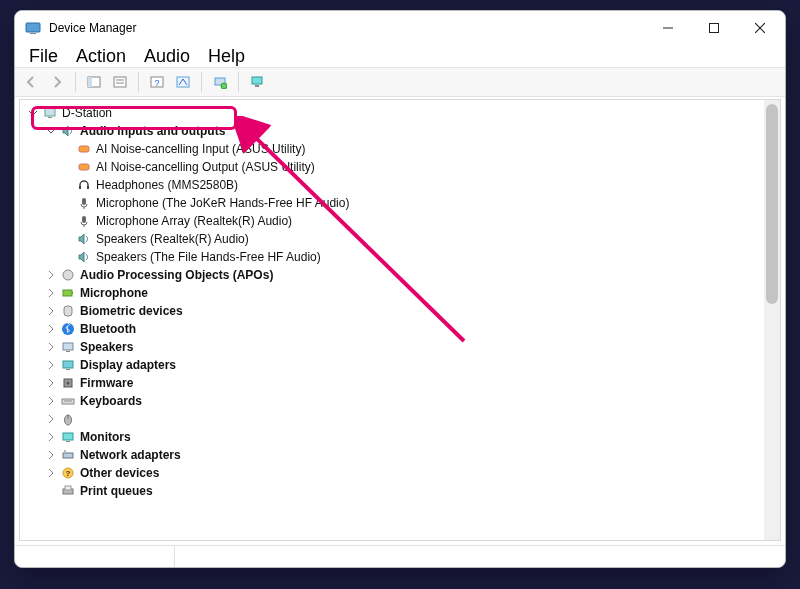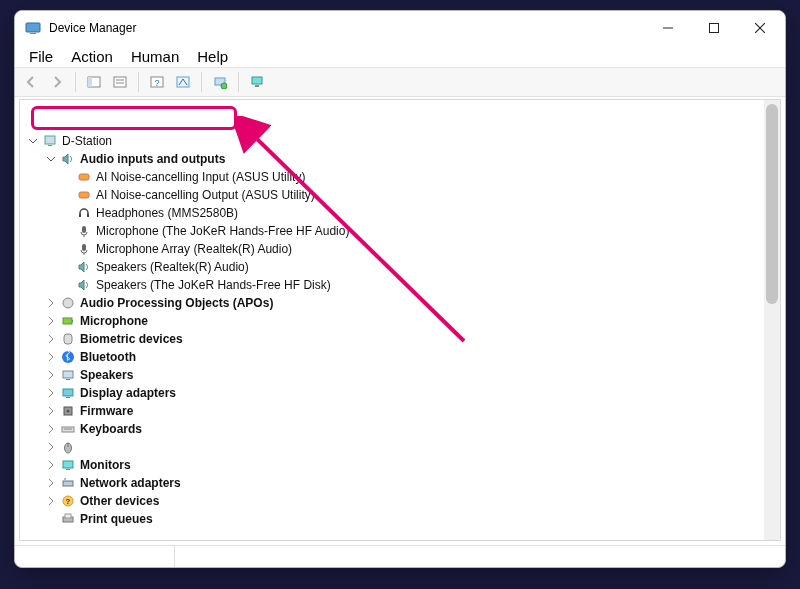--- a/index.html
+++ b/index.html
@@ -53,21 +53,21 @@
   .menubar {
     height: 22px;
     display: flex;
     align-items: center;
     padding: 0 6px;
     gap: 2px;
     background: #fff;
   }
   .menubar .mitem {
     padding: 2px 8px;
-    font-size: 15px;
+    font-size: 18px;
   }
   .toolbar {
     height: 30px;
     border-top: 1px solid #e3e3e3;
     border-bottom: 1px solid #e3e3e3;
     background: #f7f7f7;
     display: flex;
     align-items: center;
     padding: 0 4px;
     gap: 2px;
@@ -105,21 +105,21 @@
     width: 14px; height:14px;
     display:flex; align-items:center; justify-content:center;
     color:#5a5a5a;
     flex: 0 0 14px;
   }
   .chev svg { display:block; }
   .nicon {
     width:16px; height:16px; margin: 0 4px 0 2px;
     display:inline-flex; align-items:center; justify-content:center;
   }
-  .lvl0 { padding-left: 0px; margin-top: 28px; }
+  .lvl0 { padding-left: 0px; }
   .lvl1 { padding-left: 18px; font-weight: bold; }
   .lvl2 { padding-left: 48px; }
   .highlight-box {
     position: absolute;
     left: 31px; top: 106px;
     width: 206px; height: 24px;
     border: 3px solid #e4006b;
     border-radius: 6px;
     pointer-events: none;
     z-index: 5;
@@ -177,21 +177,21 @@
         <svg width="10" height="10">
           <line x1="0" y1="0" x2="10" y2="10" stroke="#222" stroke-width="1.2"></line>
           <line x1="10" y1="0" x2="0" y2="10" stroke="#222" stroke-width="1.2"></line>
         </svg>
       </div>
   </div>
 
   <div class="menubar">
     <div class="mitem">File</div>
     <div class="mitem">Action</div>
-    <div class="mitem">Human</div>
+    <div class="mitem">Audio</div>
     <div class="mitem">Help</div>
   </div>
 
   <div class="toolbar">
     <div class="tbtn disabled">
         <svg width="14" height="14">
           <path d="M9 2 L4 7 L9 12" fill="none" stroke="#555" stroke-width="2"></path>
         </svg>
       </div>
     <div class="tbtn disabled">
@@ -330,21 +330,21 @@
           </span>
         <span>Speakers (Realtek(R) Audio)</span>
       </div>
       <div class="trow lvl2">
         <span class="nicon">
             <svg width="14" height="14">
               <path d="M2 5h2l3-3v10l-3-3H2z" fill="#7aa" stroke="#488"></path>
               <path d="M9 4c2 2 2 4 0 6" fill="none" stroke="#488"></path>
             </svg>
           </span>
-        <span>Speakers (The JoKeR Hands-Free HF Disk)</span>
+        <span>Speakers (The File Hands-Free HF Audio)</span>
       </div>
 
       <div class="trow lvl1">
         <span class="chev">
             <svg width="10" height="10">
               <path d="M3 1 L7 5 L3 9" fill="none" stroke="#888"></path>
             </svg>
           </span>
         <span class="nicon">
             <svg width="14" height="14">

